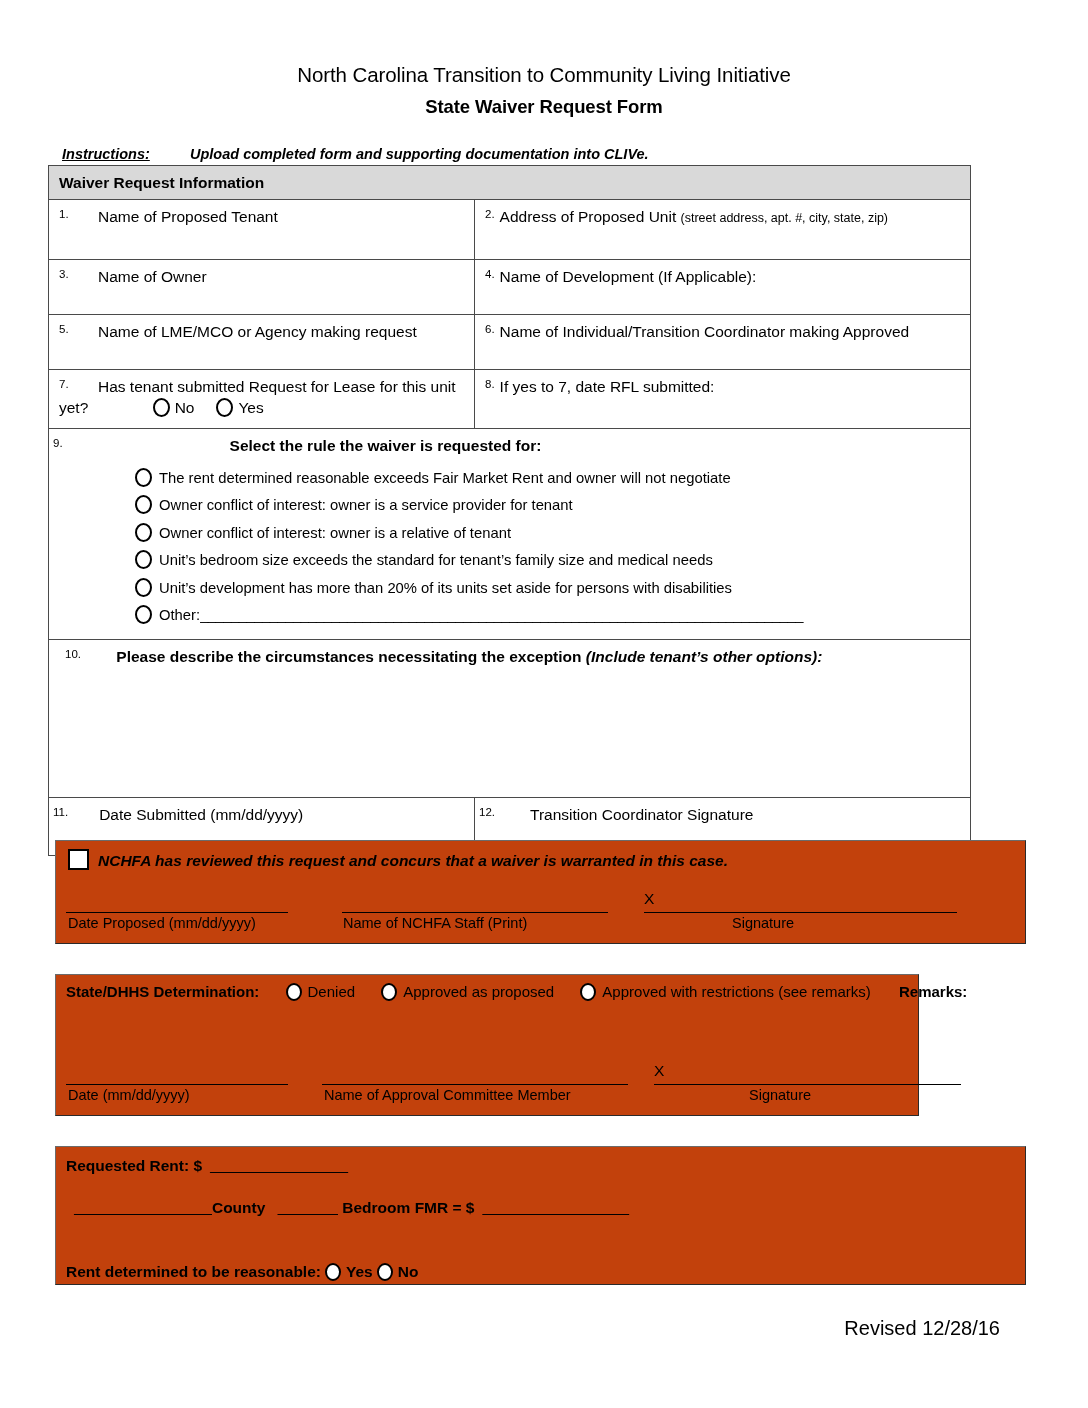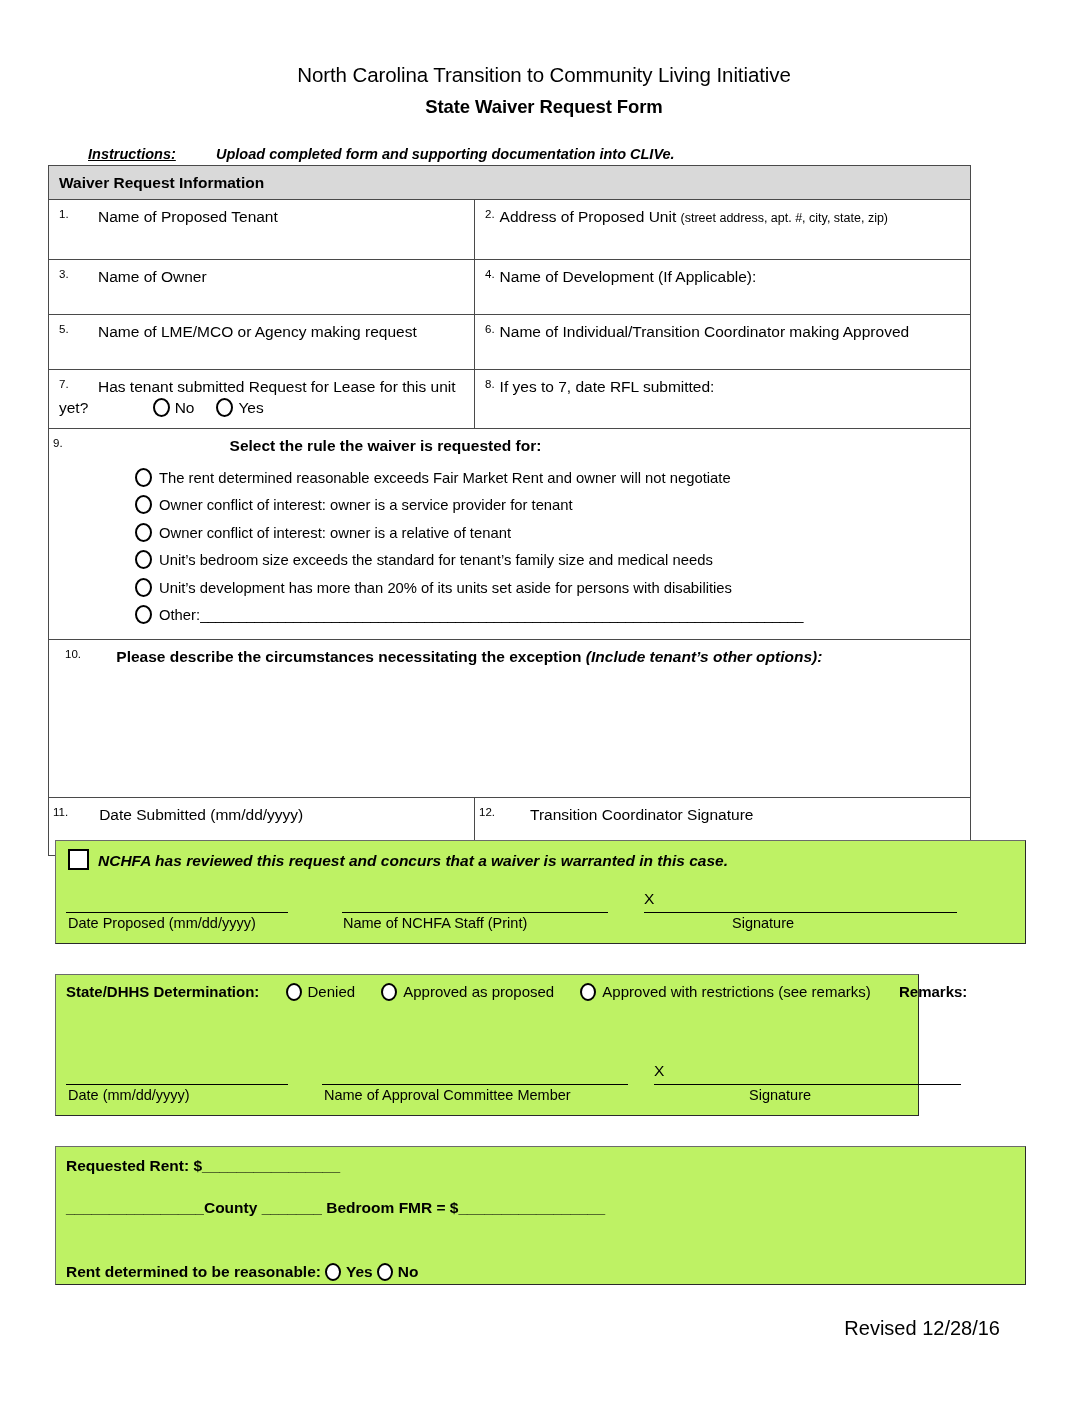--- a/index.html
+++ b/index.html
@@ -36,21 +36,21 @@
     font-weight: bold;
     margin: 0;
     padding-top: 8px;
     letter-spacing: -0.1px;
   }
 
   
   .instructions {
     margin: 0;
     padding-top: 28px;
-    padding-left: 88px;
+    padding-left: 62px;
     font-size: 14.5px;
     font-weight: bold;
     font-style: italic;
     white-space: nowrap;
   }
   .instructions .lbl {
     text-decoration: underline;
     display: inline-block;
     width: 128px;
   }
@@ -139,21 +139,21 @@
 
   .q10-title {
     font-weight: bold;
     font-size: 15.5px;
   }
   .q10-title i { font-style: italic; }
 
   
   .gray-box {
     position: absolute;
-    background: #bef264;
+    background: #c2410c;
     border: 1.6px solid #6b6b6b;
     border-bottom-color: #2a2a2a;
     border-right-color: #2a2a2a;
   }
   #nchfa-box { left: 55px; top: 840px; width: 971px; height: 104px; }
   #dhhs-box  { left: 55px; top: 974px; width: 864px; height: 142px; }
   #rent-box  { left: 55px; top: 1146px; width: 971px; height: 139px; }
 
   .nchfa-line {
     position: absolute;
@@ -211,21 +211,21 @@
     left: 10px;
     font-size: 15.5px;
     font-weight: bold;
     white-space: nowrap;
   }
   #rent-l1 { top: 10px; }
   #rent-l2 { top: 52px; }
   #rent-l3 { top: 116px; }
   #rent-l3 .radio-sm { margin: 0 5px 0 4px; }
 
-  .u { letter-spacing: 0px; }
+  .u { text-decoration: underline; letter-spacing: 0px; margin-left: 8px; }
 
   .footer {
     position: absolute;
     right: 88px; bottom: 68px;
     font-size: 20px;
   }
 </style>
 </head>
 <body>
 

